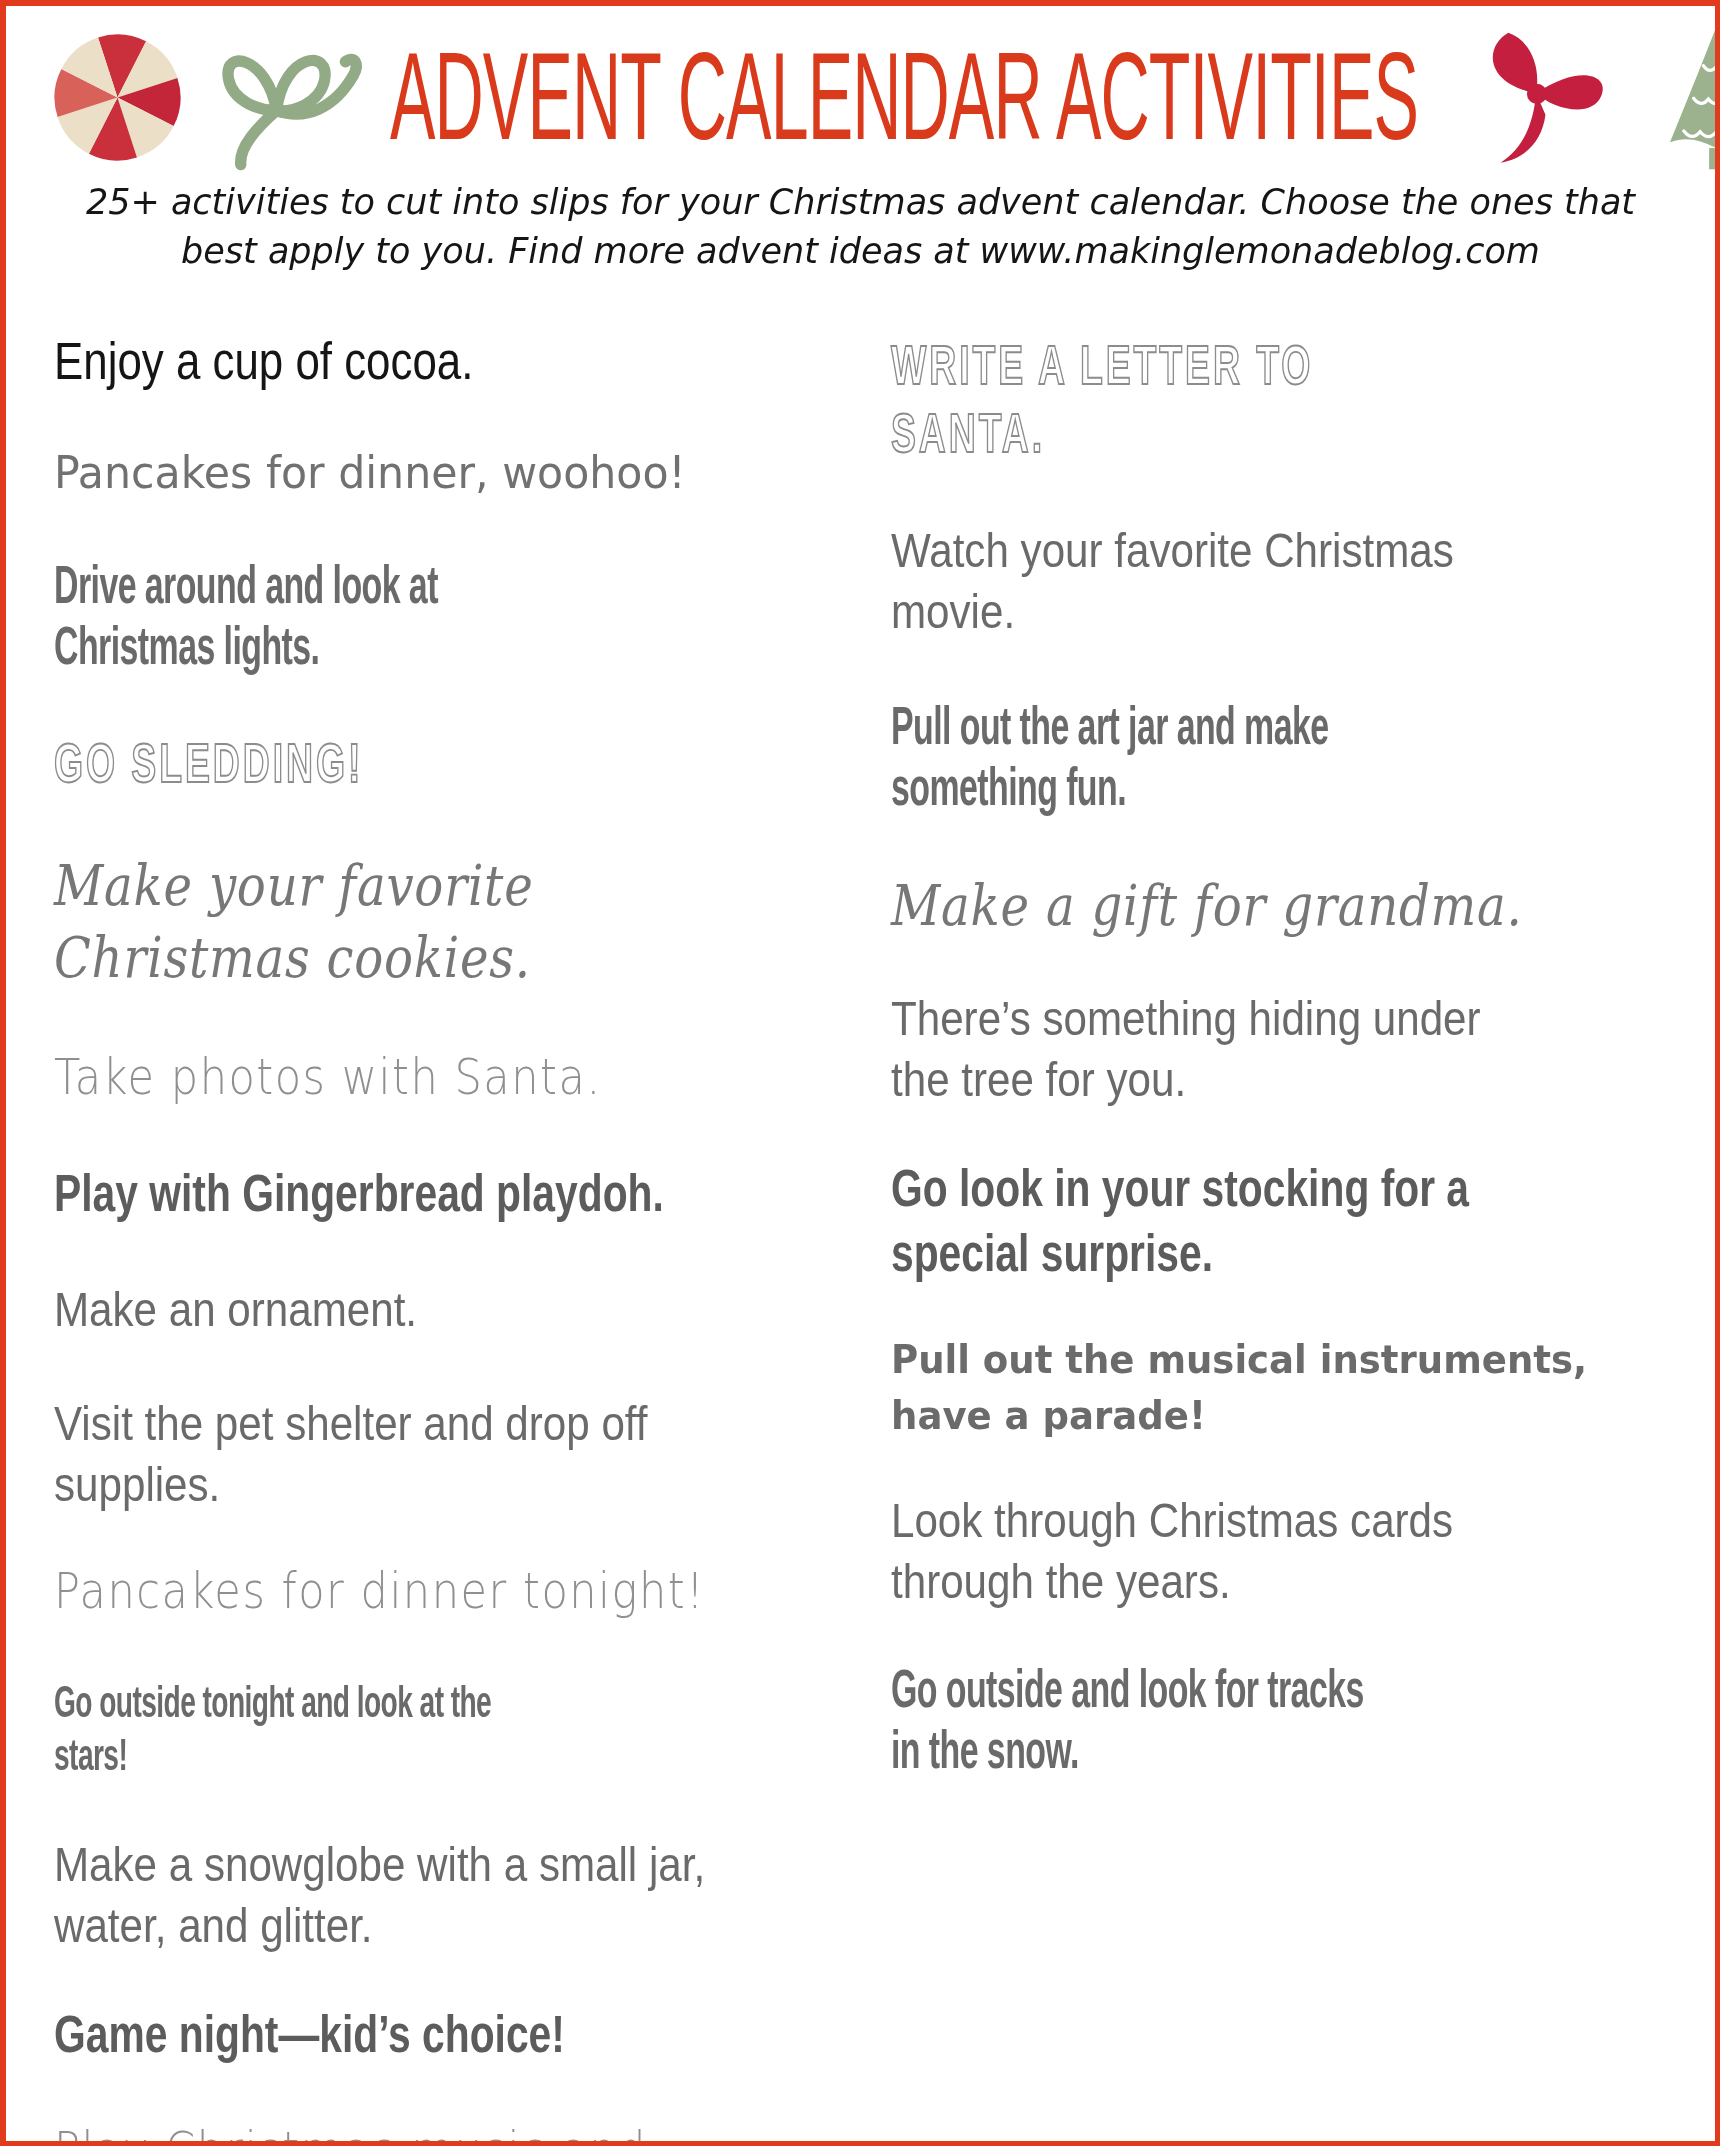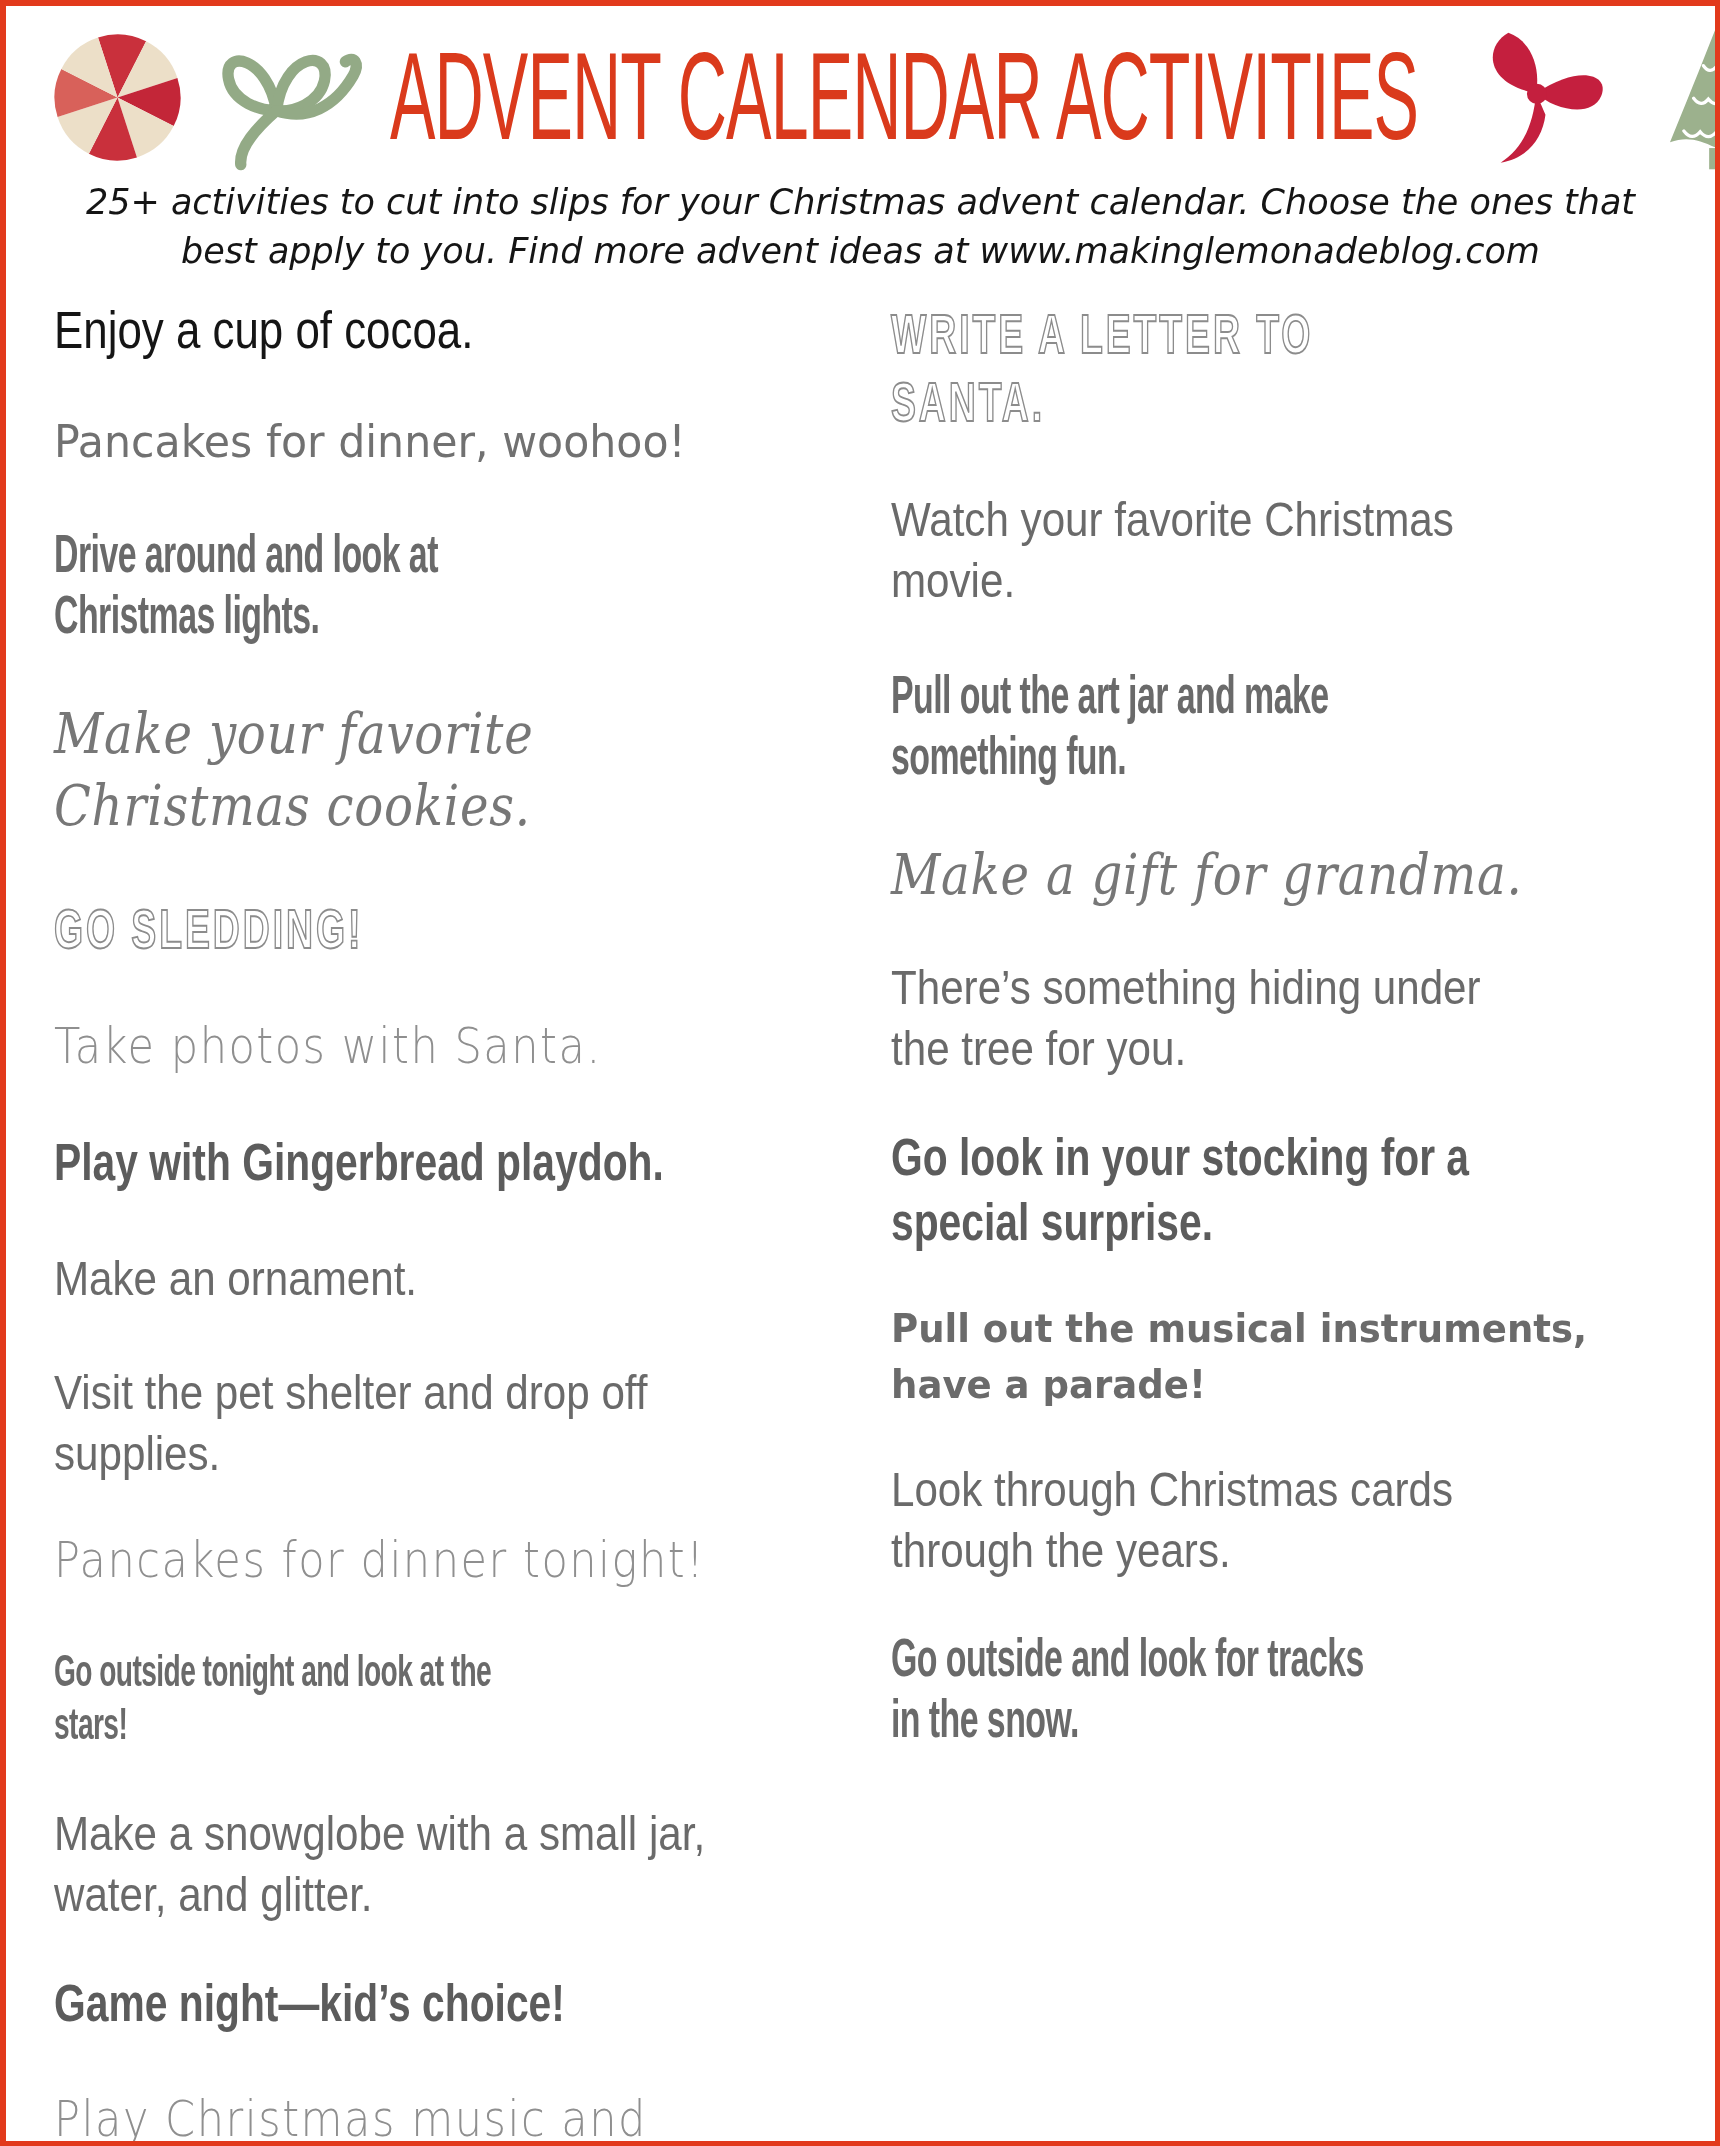--- a/index.html
+++ b/index.html
@@ -43,21 +43,21 @@
   .subtitle{
     text-align:center;color:var(--ink);
     font-family:"DejaVu Sans","Liberation Sans",sans-serif;
     font-style:italic;font-weight:normal;
     font-size:35px;line-height:49px;
     margin-top:1.7px;
   }
   
   .columns{display:flex;gap:53px;padding:24px 41px 0 48px;}
   .col{flex:1 1 0;min-width:0;}
-  .activity{margin-bottom:53px;}
+  .activity{margin-bottom:53px;margin-top:31px;}
   .activity.tight{margin-bottom:46px;}
   .sq{display:inline-block;transform-origin:0 0;white-space:pre-line;}
   
   .s-black .sq{font-family:"Liberation Sans",sans-serif;font-size:51px;line-height:61px;color:var(--ink);transform:scaleX(0.86);}
   .s-narrow .sq{font-family:"Liberation Sans",sans-serif;font-size:49px;line-height:61px;color:var(--gray);transform:scaleX(0.86);}
   
   .s-futura .sq{font-family:"DejaVu Sans","Liberation Sans",sans-serif;font-size:44px;line-height:56px;color:#717171;transform:scaleX(0.97);}
   .s-futura-bold .sq{font-family:"DejaVu Sans","Liberation Sans",sans-serif;font-weight:bold;font-size:39px;line-height:56px;color:#6b6b6b;transform:scaleX(0.95);}
   
   .s-cond .sq{font-family:"Liberation Sans",sans-serif;font-weight:bold;font-size:53px;line-height:61px;color:var(--gray);transform:scaleX(0.64);letter-spacing:-0.9px;}
@@ -142,22 +142,22 @@
     <div>25+ activities to cut into slips for your Christmas advent calendar. Choose the ones that</div>
     <div>best apply to you. Find more advent ideas at www.makinglemonadeblog.com</div>
   </div>
 
   <div class="columns">
 
     <div class="col">
       <div class="activity s-black"><span class="sq">Enjoy a cup of cocoa.</span></div>
       <div class="activity s-futura"><span class="sq">Pancakes for dinner, woohoo!</span></div>
       <div class="activity s-cond"><span class="sq">Drive around and look at Christmas lights.</span></div>
+      <div class="activity s-outline"><span class="sq">GO SLEDDING!</span></div>
       <div class="activity s-script"><span class="sq">Make your favorite Christmas cookies.</span></div>
-      <div class="activity s-outline"><span class="sq">GO SLEDDING!</span></div>
       <div class="activity s-thin"><span class="sq">Take photos with Santa.</span></div>
       <div class="activity s-bold"><span class="sq">Play with Gingerbread playdoh.</span></div>
       <div class="activity s-narrow"><span class="sq">Make an ornament.</span></div>
       <div class="activity s-narrow tight"><span class="sq">Visit the pet shelter and drop off
 supplies.</span></div>
       <div class="activity s-thin"><span class="sq">Pancakes for dinner tonight!</span></div>
       <div class="activity s-cond-sm"><span class="sq">Go outside tonight and look at the stars!</span></div>
       <div class="activity s-narrow tight"><span class="sq">Make a snowglobe with a small jar,
 water, and glitter.</span></div>
       <div class="activity s-bold"><span class="sq">Game night—kid’s choice!</span></div>

